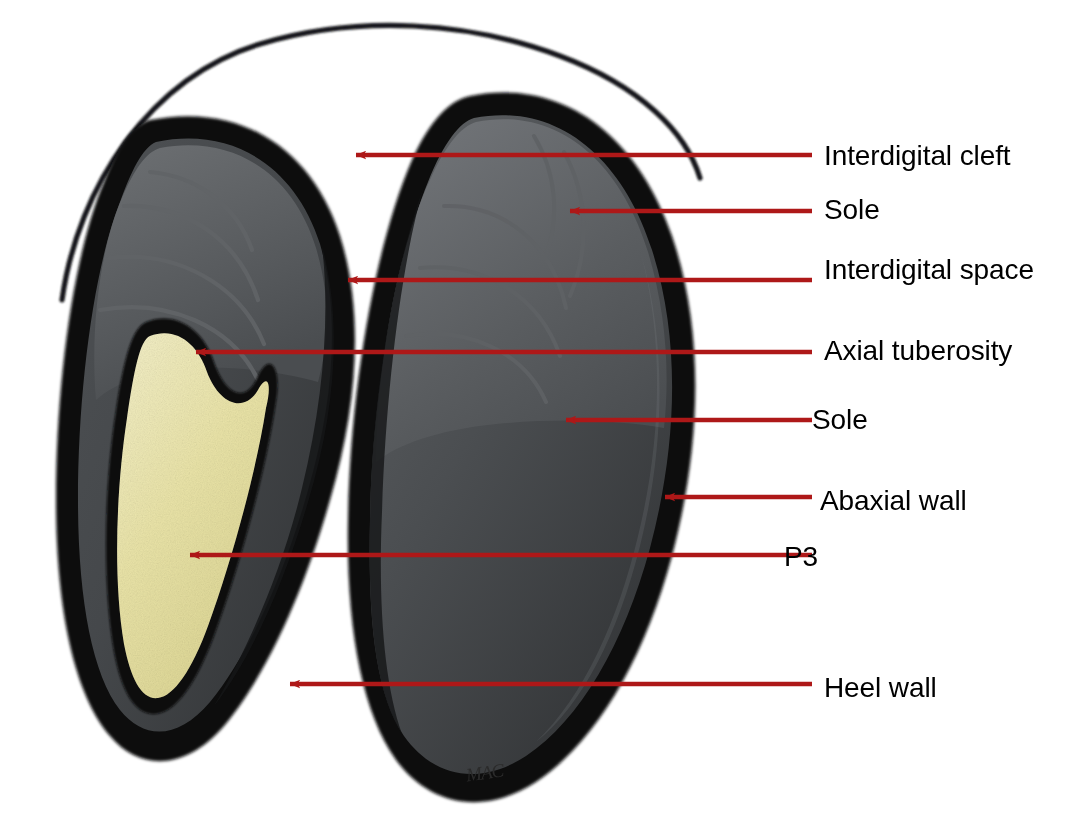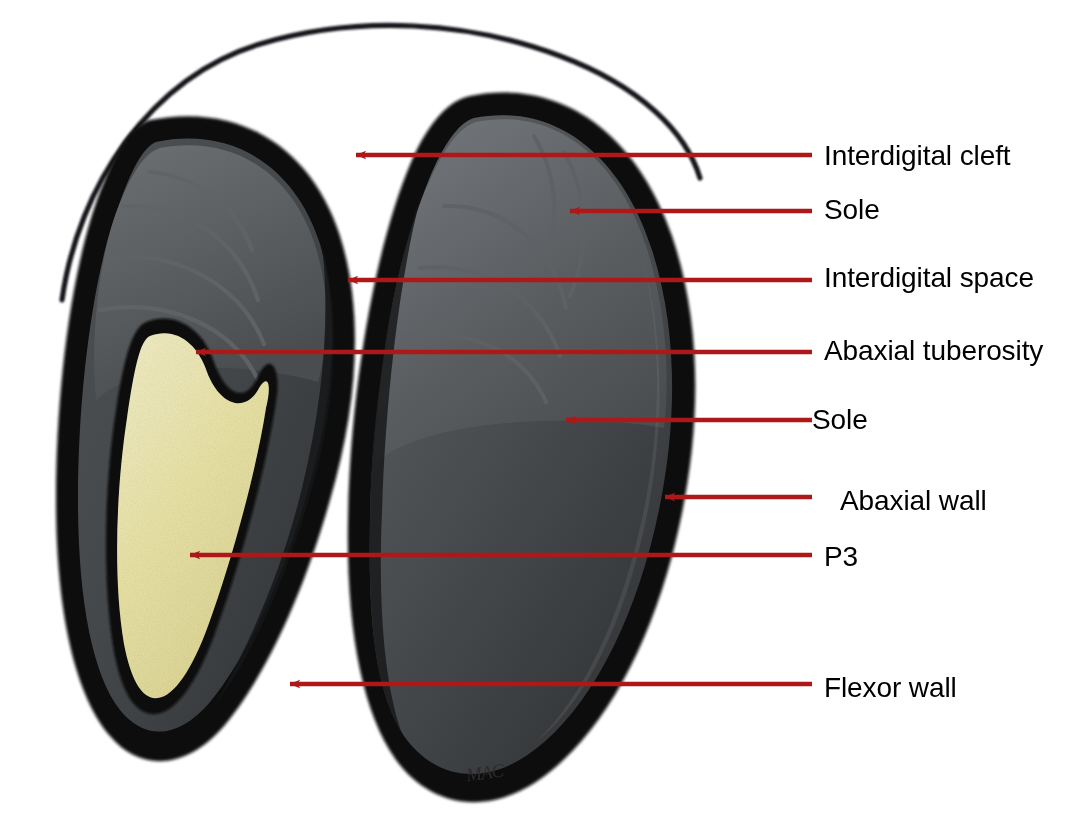--- a/index.html
+++ b/index.html
@@ -204,22 +204,22 @@
         <line x1="812" y1="420" x2="566" y2="420" stroke="#AE1818" marker-end="url(#ahead)"></line>
         <line x1="812" y1="497" x2="665" y2="497" stroke="#AE1818" marker-end="url(#ahead)"></line>
         <line x1="812" y1="555" x2="190" y2="555" stroke="#AE1818" marker-end="url(#ahead)"></line>
         <line x1="812" y1="684" x2="290" y2="684" stroke="#AE1818" marker-end="url(#ahead)"></line>
       </g>
   </svg>
 
   <div id="label-layer">
       <div class="label" style="left: 824px; top: 142px;">Interdigital cleft</div>
       <div class="label" style="left: 824px; top: 196px;">Sole</div>
-      <div class="label" style="left: 824px; top: 264px;">Interdigital space</div>
-      <div class="label" style="left: 824px; top: 337px;">Abaxial tuberosity</div>
+      <div class="label" style="left: 824px; top: 256px;">Interdigital space</div>
+      <div class="label" style="left: 824px; top: 337px;">Axial tuberosity</div>
       <div class="label" style="left: 812px; top: 406px;">Sole</div>
-      <div class="label" style="left: 840px; top: 487px;">Abaxial wall</div>
-      <div class="label" style="left: 824px; top: 543px;">P3</div>
-      <div class="label" style="left: 824px; top: 674px;">Flexor wall</div>
+      <div class="label" style="left: 820px; top: 487px;">Abaxial wall</div>
+      <div class="label" style="left: 784px; top: 543px;">P3</div>
+      <div class="label" style="left: 824px; top: 674px;">Heel wall</div>
     </div>
 
   <div class="signature" style="left:466px; top:762px;">MAC</div>
 </div>
 
 </body></html>

